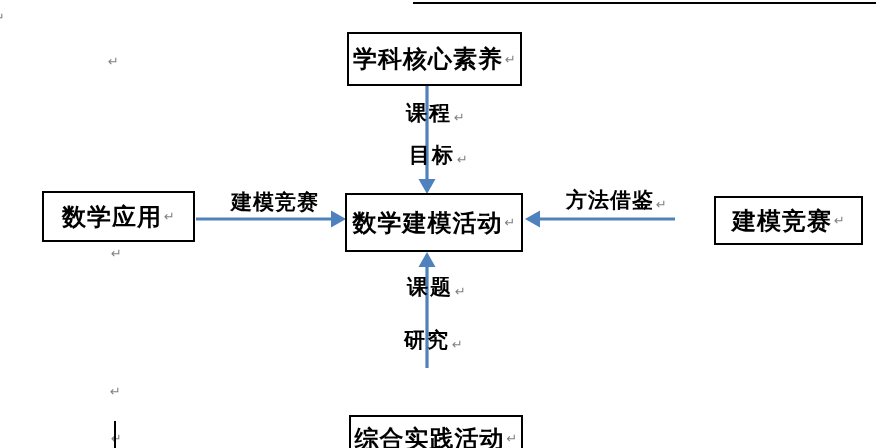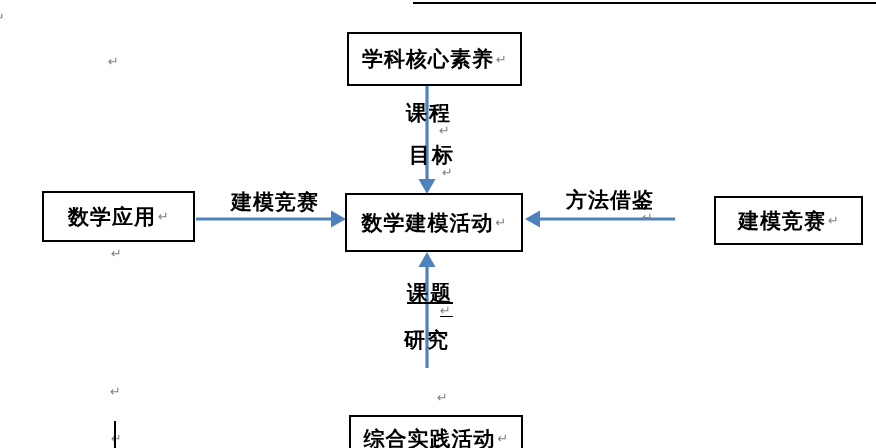--- a/index.html
+++ b/index.html
@@ -30,21 +30,21 @@
     position: absolute;
     box-sizing: border-box;
     border: 2px solid var(--color-border, #000);
     background: #ffffff;
     display: flex;
     align-items: center;
     justify-content: center;
     z-index: 2;
   }
   .fc-box .box-label {
-    font-size: 21px;
+    font-size: 24px;
     font-weight: bold;
     color: var(--color-text, #000);
     letter-spacing: 1px;
     white-space: nowrap;
   }
   .fc-box .crlf, .edge-label .crlf {
     font-size: 13px;
     color: var(--color-mark, #808080);
     font-weight: normal;
     margin-left: 2px;
@@ -60,26 +60,25 @@
     position: absolute;
     z-index: 3;
     font-size: 21px;
     font-weight: bold;
     color: var(--color-text, #000);
     letter-spacing: 2px;
     white-space: nowrap;
     line-height: 1;
     display: flex;
     align-items: flex-end;
-    flex-direction: column;
   }
   .lbl-course   { left: 406px; top: 103px; }
   .lbl-goal     { left: 409px; top: 145px; justify-content: flex-end; }
-  .lbl-topic    { left: 407px; top: 283px; text-decoration: underline; }
-  .lbl-research { left: 404px; top: 330px; gap: 40px; }
+  .lbl-topic    { left: 407px; top: 277px; }
+  .lbl-research { left: 404px; top: 330px; }
   .lbl-practice { left: 231px; top: 192px; letter-spacing: 1px; }
   .lbl-method   { left: 566px; top: 190px; letter-spacing: 1px; justify-content: center; }
 
   .floating-mark {
     position: absolute;
     z-index: 3;
     font-size: 13px;
     color: var(--color-mark, #808080);
     font-family: "DejaVu Sans", sans-serif;
     line-height: 1;

